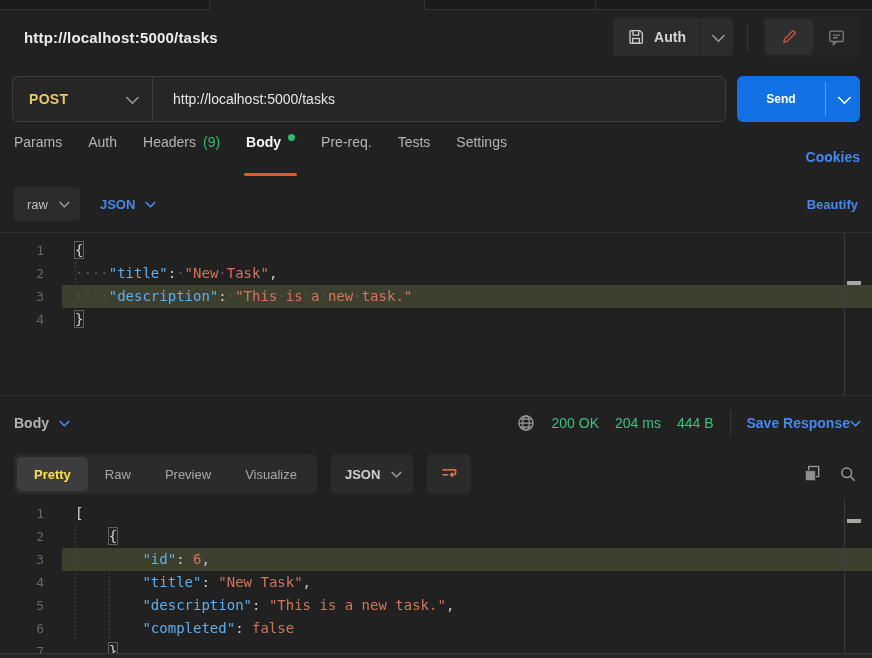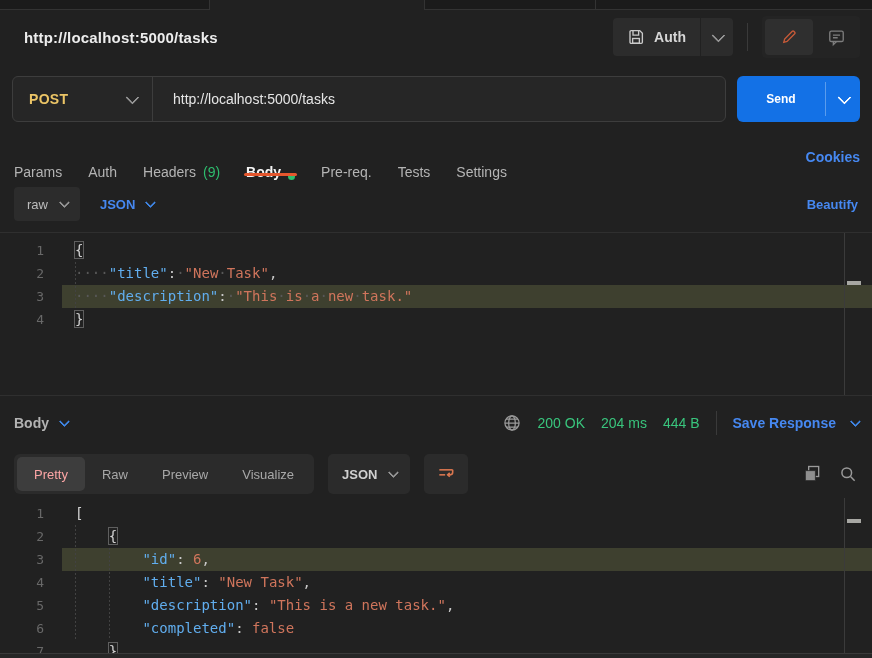--- a/index.html
+++ b/index.html
@@ -43,21 +43,21 @@
   .btn-send{width:123px;height:46px;background:#1371e6;border-radius:6px;display:flex;overflow:hidden;}
   .send-main{flex:1;display:flex;align-items:center;justify-content:center;color:#fff;
              font-weight:bold;font-size:12px;cursor:pointer;}
   .send-sep{width:1px;background:rgba(255,255,255,.3);margin:6px 0;}
   .send-chev{width:34px;display:flex;align-items:center;justify-content:center;cursor:pointer;}
   .send-chev .chev{border-color:#fff;}
 
   
   .tabsrow{height:46px;display:flex;align-items:stretch;padding:0 12px 0 14px;}
   .tabs{display:flex;gap:26px;flex:1;}
-  .tab{position:relative;display:flex;align-items:flex-end;gap:7px;font-size:14px;color:#b4b4b4;cursor:pointer;}
+  .tab{position:relative;display:flex;align-items:flex-start;gap:7px;font-size:14px;color:#b4b4b4;cursor:pointer;}
   .tab .count{color:#2ebd6e;}
   .tab.active{color:#f5f5f5;font-weight:bold;}
   .tab .dot{width:7px;height:7px;border-radius:50%;background:#2ebd6e;}
   .tab .underline{position:absolute;left:-2px;right:-2px;bottom:4px;height:3px;background:#e4572e;border-radius:2px;}
   .cookies{display:flex;align-items:center;color:#4688f1;font-size:14px;font-weight:bold;cursor:pointer;}
 
   
   .moderow{height:48px;display:flex;align-items:center;padding:0 14px;gap:20px;}
   .btn-raw{display:flex;align-items:center;gap:11px;height:34px;padding:0 13px;background:#2c2c2c;
            border-radius:4px;font-size:13px;color:#bdbdbd;cursor:pointer;}
@@ -81,27 +81,27 @@
   .ruler{position:absolute;top:0;bottom:0;right:10px;width:17px;border-left:1px solid #3b3b3b;}
   .ruler-dash{position:absolute;right:11px;width:14px;height:4px;background:#a7a7a3;}
   .guide{position:absolute;width:1px;background-image:repeating-linear-gradient(to bottom,#424242 0 2px,transparent 2px 4px);}
 
   
   .respmeta{height:54px;display:flex;align-items:center;padding:0 14px;}
   .body-dd{display:flex;align-items:center;gap:10px;font-size:14px;font-weight:bold;color:#b3b3b3;cursor:pointer;}
   .resp-right{margin-left:auto;display:flex;align-items:center;gap:16px;}
   .stat{color:#39c57d;font-size:14px;}
   .metadiv{width:1px;height:24px;background:#3a3a3a;}
-  .save-resp{display:flex;align-items:center;gap:14px;color:#4688f1;font-size:14px;font-weight:bold;cursor:pointer;}
+  .save-resp{display:flex;align-items:center;gap:0;color:#4688f1;font-size:14px;font-weight:bold;cursor:pointer;}
 
   
   .resptoolbar{height:48px;display:flex;align-items:center;padding:0 14px;gap:14px;}
   .segmented{display:flex;background:#2b2b2b;border-radius:6px;padding:3px;}
   .seg{padding:0 17px;height:34px;display:flex;align-items:center;font-size:13px;color:#a8a8a8;cursor:pointer;border-radius:5px;}
-  .seg.active{background:#3d3d3d;color:#fca5a5;font-weight:normal;}
+  .seg.active{background:#3d3d3d;color:#fde047;font-weight:bold;}
   .btn-json2{display:flex;align-items:center;gap:11px;height:40px;padding:0 14px;background:#2b2b2b;
              border-radius:5px;font-size:13px;font-weight:bold;color:#d0d0d0;cursor:pointer;}
   .btn-wrap{width:44px;height:40px;background:#2b2b2b;border-radius:5px;display:flex;align-items:center;justify-content:center;cursor:pointer;}
   .tool-icons{margin-left:auto;display:flex;align-items:center;gap:16px;}
   .tool-icons .ibtn{cursor:pointer;display:flex;align-items:center;}
 
   .bottomline{position:absolute;left:0;right:0;bottom:0;height:4px;background:#262626;border-top:1px solid #3a3a3a;}
 </style>
 </head>
 <body>

